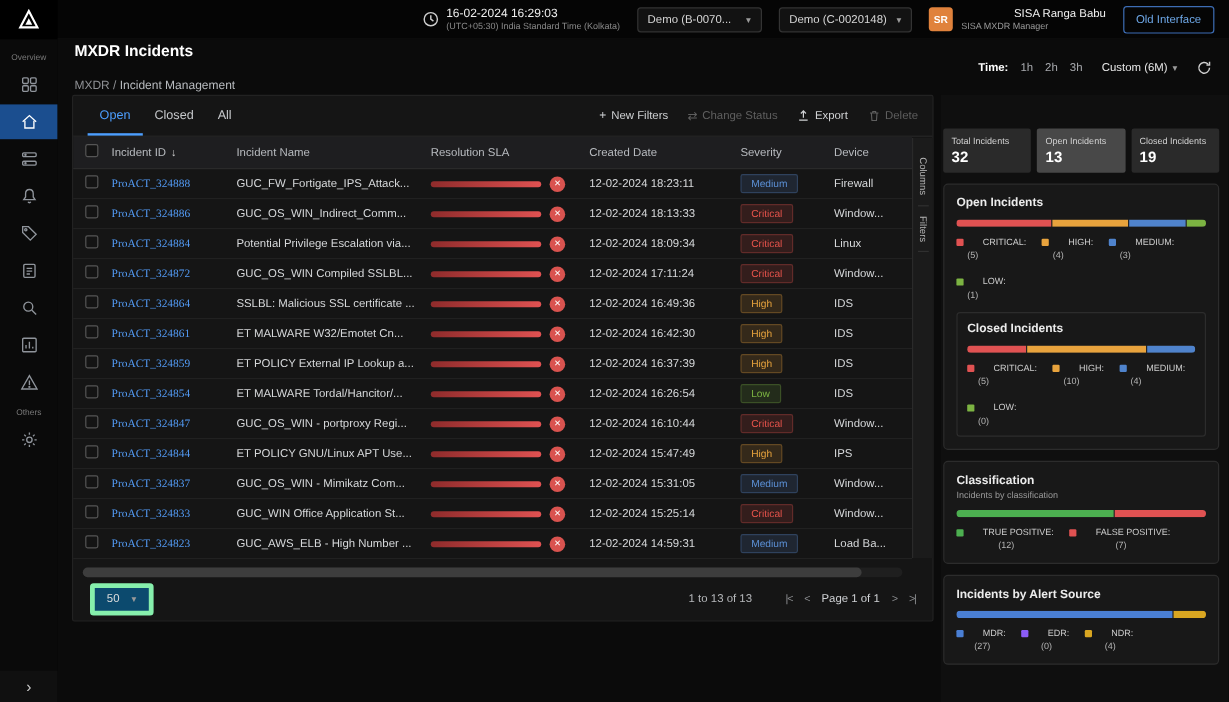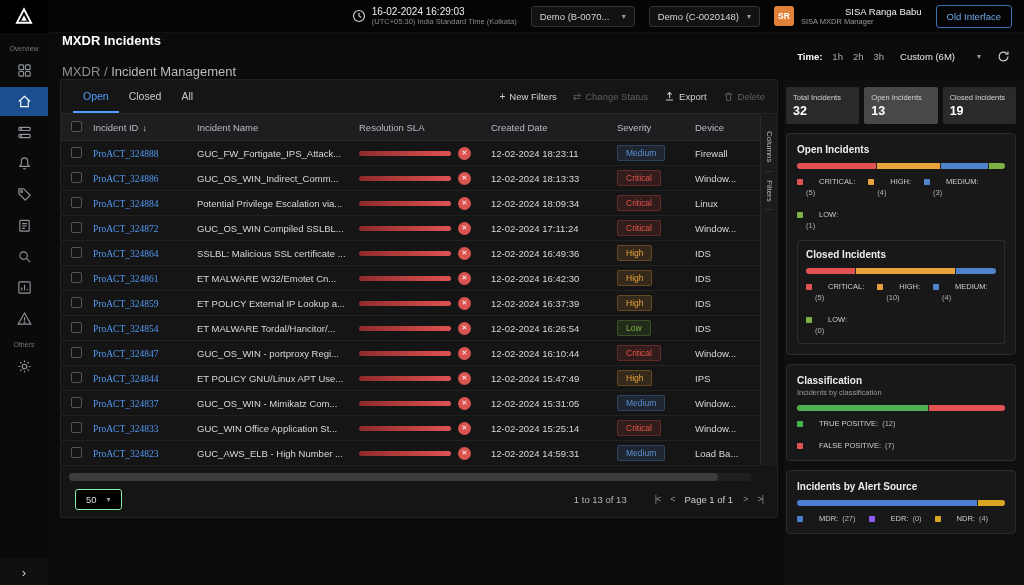--- a/index.html
+++ b/index.html
@@ -37,26 +37,26 @@
   .side-item { width:48px; height:29px; display:flex; align-items:center; justify-content:center;
     color:#8f949b; cursor:pointer; margin-bottom:2px; }
   .side-item.active { background:#1b4e8f; color:#fff; }
   .side-expand { margin-top:auto; width:48px; height:26px; display:flex; align-items:center;
     justify-content:center; color:#ccc; font-size:13px; cursor:pointer; background:#101010; }
 
   
   .content-col { flex:1; display:flex; flex-direction:column; min-width:0; background:#0b0b0b; }
   .content-header { height:46px; display:flex; align-items:center; padding:0 14px; flex-shrink:0; }
   .page-title { font-size:13px; font-weight:bold; color:#fff; }
-  .breadcrumb { font-size:13px; color:#8d8f93; margin-top:16px; }
+  .breadcrumb { font-size:10px; color:#8d8f93; margin-top:16px; }
   .breadcrumb .bc-cur { color:#b9bcc0; }
   .ch-right { margin-left:auto; display:flex; align-items:center; gap:10px; font-size:9.5px; }
   .time-label { color:#fff; font-weight:bold; }
   .time-opt { color:#a9abaf; cursor:pointer; }
-  .custom-range { display:flex; align-items:center; gap:22px; color:#e6e6e6; cursor:pointer;
+  .custom-range { display:flex; align-items:center; gap:4px; color:#e6e6e6; cursor:pointer;
     padding:3px 6px; border-radius:3px; }
   .refresh { cursor:pointer; display:flex; align-items:center; }
 
   .content-body { flex:1; display:flex; min-height:0; padding:0 0 0 12px; gap:6px; }
 
   
   .table-panel { flex:1; background:#151515; position:relative; align-self:flex-start;
     border:1px solid #222; border-radius:2px; min-width:0; }
   .tabs-row { height:34px; display:flex; align-items:center; padding:0 12px; border-bottom:1px solid #262626; }
   .tab { font-size:10.5px; color:#c7c9cc; padding:10px 10px 9px; cursor:pointer; border-bottom:2px solid transparent; }
@@ -90,47 +90,47 @@
 
   .side-strip { position:absolute; top:35px; right:0; bottom:52px; width:17px; background:#1b1b1b;
     border-left:1px solid #2a2a2a; display:flex; flex-direction:column; align-items:center; padding-top:8px; }
   .strip-tab { writing-mode:vertical-rl; font-size:8px; color:#b5b5b5; cursor:pointer; padding:8px 0;
     border-bottom:1px solid #303030; }
 
   .hscroll { height:8px; background:#1f1f1f; border-radius:4px; margin:7px 25px 0 8px; }
   .hscroll .thumb { width:95%; height:100%; background:#3d3d3d; border-radius:4px; cursor:grab; }
 
   .pagination { height:36px; display:flex; align-items:center; padding:0 14px; font-size:9.5px; color:#b5b7ba; gap:10px; }
-  .page-size { display:flex; align-items:center; gap:10px; background:#000000; border:1px solid #86efac;
+  .page-size { display:flex; align-items:center; gap:10px; background:#0c4a6e; border:4px solid #86efac;
     border-radius:3px; padding:4px 10px; cursor:pointer; color:#ddd; }
   .range-text { margin-left:auto; }
   .pager { display:flex; align-items:center; gap:10px; margin-left:18px; }
   .pg-btn { color:#8f9194; cursor:pointer; font-size:9px; letter-spacing:-1px; }
   .pg-label { color:#cfd1d4; }
 
   
   .right-panel { width:240px; flex-shrink:0; background:#0f0f0f; padding:8px 8px 0 2px; display:flex;
     flex-direction:column; gap:9px; }
-  .stats { display:flex; gap:5px; }
+  .stats { display:flex; gap:5px;margin-top:20px; }
   .stat { flex:1; background:#2a2a2a; border-radius:2px; padding:6px 7px; cursor:pointer; }
   .stat.highlight { background:#484848; }
   .stat .sl { font-size:7.5px; color:#d2d2d2; }
   .stat .sv { font-size:12.5px; font-weight:bold; color:#fff; margin-top:2px; }
   .card { background:#181818; border:1px solid #2c2c2c; border-radius:4px; padding:10px; }
   .card-title { font-size:10px; color:#ececec; font-weight:bold; margin-bottom:8px; }
   .card-sub { font-size:7.5px; color:#9a9a9a; margin:-6px 0 8px; }
   .inner-box { border:1px solid #2c2c2c; border-radius:3px; padding:8px; margin-top:10px; }
   .stack-bar { display:flex; height:6px; border-radius:3px; overflow:hidden; gap:1px; background:#242424; }
   .seg { height:100%; }
   .legend { display:flex; gap:13px; margin-top:8px; flex-wrap:wrap; }
   .legend-item { display:flex; flex-direction:column; gap:2px; font-size:7.5px; color:#cdcdcd; }
   .legend-row { display:flex; align-items:center; gap:16px; }
   .sq { width:6px; height:6px; border-radius:1px; display:inline-block; }
   .lv { color:#b5b5b5; padding-left:9px; }
-  .legend.inline .legend-item { flex-direction:row; align-items:center; }
+  .legend.inline .legend-item { flex-direction:column; align-items:center; }
   .legend.inline .lv { padding-left:2px; }
 
   svg { display:block; }
 </style>
 </head>
 <body>
 
 <div class="app">
 
   <header class="topbar">

